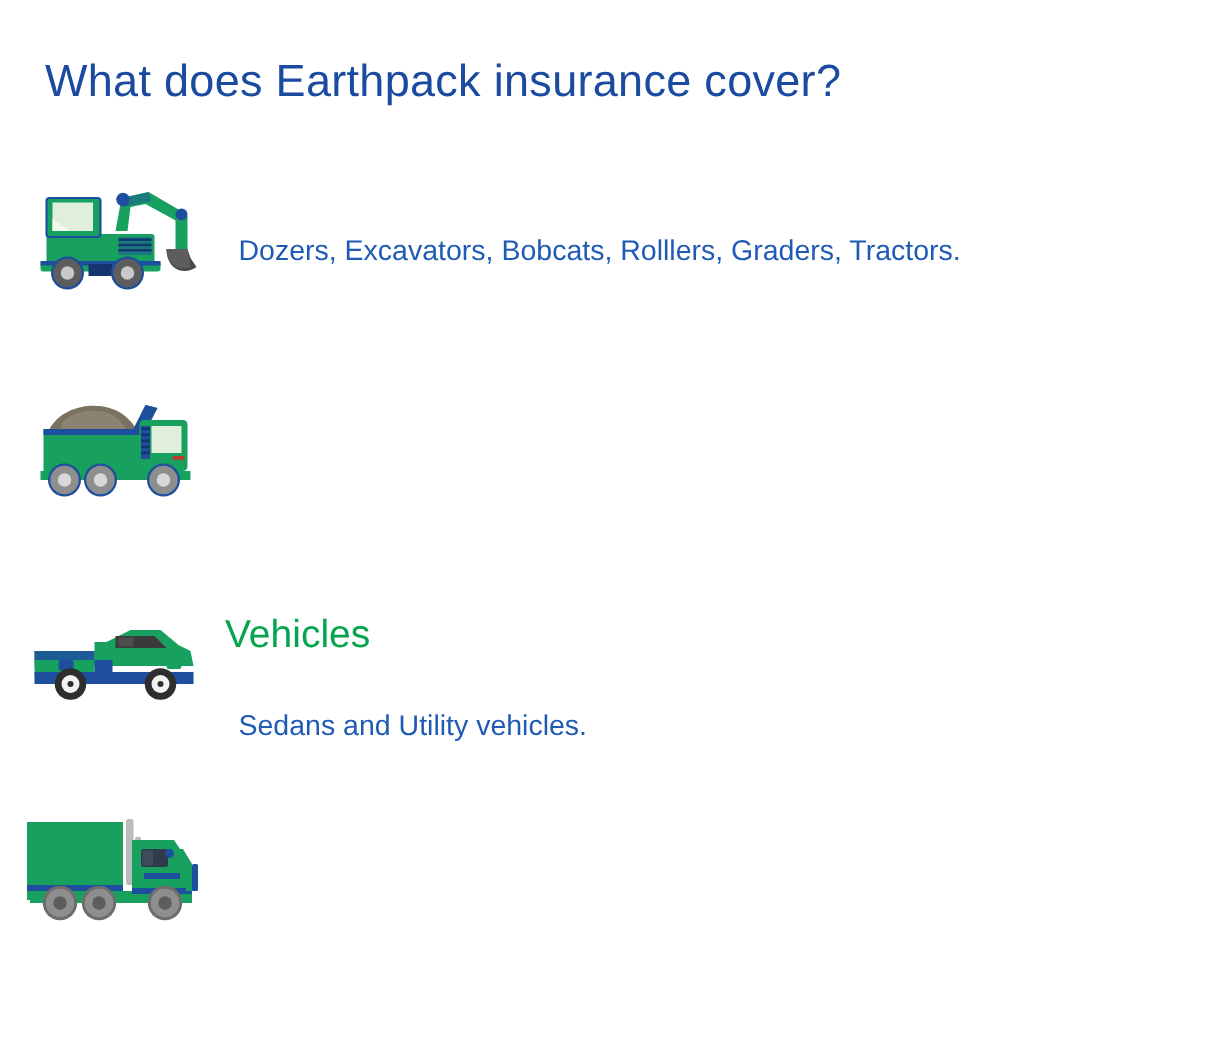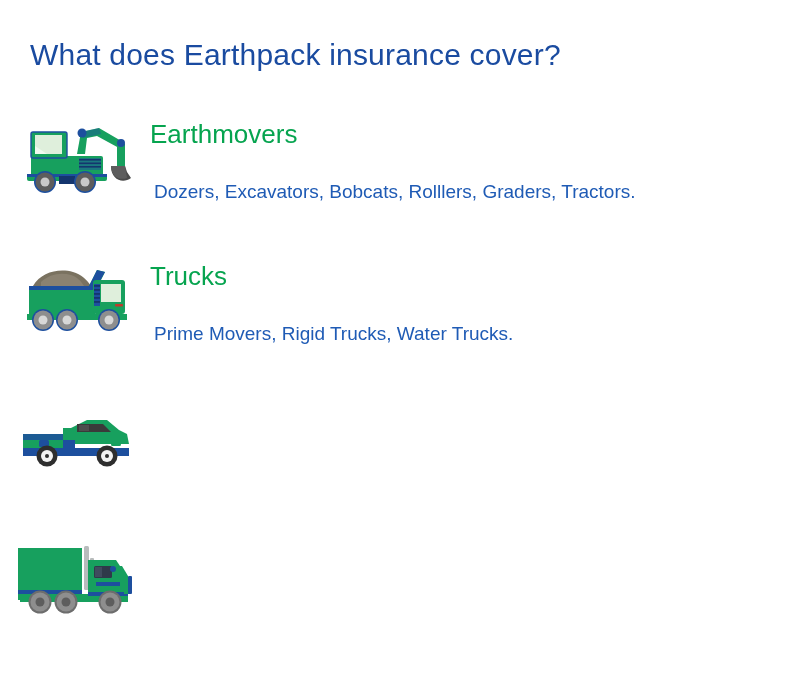--- a/index.html
+++ b/index.html
@@ -62,21 +62,21 @@
     font-weight: 400;
     color: #06a44f;
     line-height: 1.1;
     margin: 0;
     white-space: nowrap;
   }
   .row-desc {
     font-size: 19px;
     font-weight: 400;
     color: #1f5bb5;
-    margin: 4px;
+    margin: 9px;
     padding-top: 28px;
     white-space: nowrap;
   }
   
   .row-earthmovers .row-icon { padding-top: 10px; }
   .row-trucks      .row-icon { padding-top: 10px; }
   .row-vehicles    .row-icon { padding-top: 22px; }
   .row-semi        .row-icon { padding-top: 6px; }
   .row-vehicles .row-text    { padding-top: 20px; }
   .row-semi .row-text        { padding-top: 18px; }
@@ -120,21 +120,20 @@
 
           <circle cx="30" cy="68" r="11" fill="#1d4f9e"></circle>
           <circle cx="30" cy="68" r="9.5" fill="#5d5d5d"></circle>
           <circle cx="30" cy="68" r="4.5" fill="#c9c9c9"></circle>
           <circle cx="70" cy="68" r="11" fill="#1d4f9e"></circle>
           <circle cx="70" cy="68" r="9.5" fill="#5d5d5d"></circle>
           <circle cx="70" cy="68" r="4.5" fill="#c9c9c9"></circle>
         </svg>
       </div>
       <div class="row-text">
-        <div class="row-heading">Earthmovers</div>
         <div class="row-desc">Dozers, Excavators, Bobcats, Rolllers, Graders, Tractors.</div>
       </div>
     </div>
 
     <div class="coverage-row row-trucks">
       <div class="row-icon">
         <svg width="120" height="80" viewBox="0 0 120 80" aria-hidden="true">
 
           <path d="M18 30 C26 16 44 12 58 16 C66 18 72 24 76 30 Z" fill="#7a7260"></path>
           <path d="M26 26 C34 18 46 16 56 19 C62 21 66 25 69 30 L26 30 Z" fill="#8b8271"></path>
@@ -159,24 +158,20 @@
           <circle cx="28" cy="64" r="9.5" fill="#8e8e8e"></circle>
           <circle cx="28" cy="64" r="4.5" fill="#d8d8d8"></circle>
           <circle cx="52" cy="64" r="11" fill="#1d4f9e"></circle>
           <circle cx="52" cy="64" r="9.5" fill="#8e8e8e"></circle>
           <circle cx="52" cy="64" r="4.5" fill="#d8d8d8"></circle>
           <circle cx="94" cy="64" r="11" fill="#1d4f9e"></circle>
           <circle cx="94" cy="64" r="9.5" fill="#8e8e8e"></circle>
           <circle cx="94" cy="64" r="4.5" fill="#d8d8d8"></circle>
         </svg>
       </div>
-      <div class="row-text">
-        <div class="row-heading">Trucks</div>
-        <div class="row-desc">Prime Movers, Rigid Trucks, Water Trucks.</div>
-      </div>
     </div>
 
     <div class="coverage-row row-vehicles">
       <div class="row-icon">
         <svg width="120" height="64" viewBox="0 0 120 64" aria-hidden="true">
 
           <path d="M8 30 H48 V18 H56 L72 10 H92 L104 20 L112 24 L114 34 H8 Z" fill="#17a05e"></path>
 
           <path d="M8 24 H48 V40 H8 Z" fill="#17a05e"></path>
 
@@ -190,20 +185,24 @@
 
           <path d="M8 24 H48 V30 H8 Z" fill="#1d4f9e" opacity="0.85"></path>
 
           <circle cx="32" cy="46" r="10.5" fill="#2e2e2e"></circle>
           <circle cx="32" cy="46" r="6" fill="#f2f2f2"></circle>
           <circle cx="32" cy="46" r="2" fill="#2e2e2e"></circle>
           <circle cx="92" cy="46" r="10.5" fill="#2e2e2e"></circle>
           <circle cx="92" cy="46" r="6" fill="#f2f2f2"></circle>
           <circle cx="92" cy="46" r="2" fill="#2e2e2e"></circle>
         </svg>
+      </div>
+      <div class="row-text">
+        <div class="row-heading">Vehicles</div>
+        <div class="row-desc">Sedans and Utility vehicles.</div>
       </div>
     </div>
 
     <div class="coverage-row row-semi">
       <div class="row-icon">
         <svg width="126" height="86" viewBox="0 0 126 86" aria-hidden="true">
 
           <rect x="6" y="12" width="64" height="48" fill="#17a05e"></rect>
           <rect x="6" y="54" width="64" height="5" fill="#1d4f9e"></rect>
           <rect x="6" y="58" width="70" height="6" fill="#17a05e"></rect>

